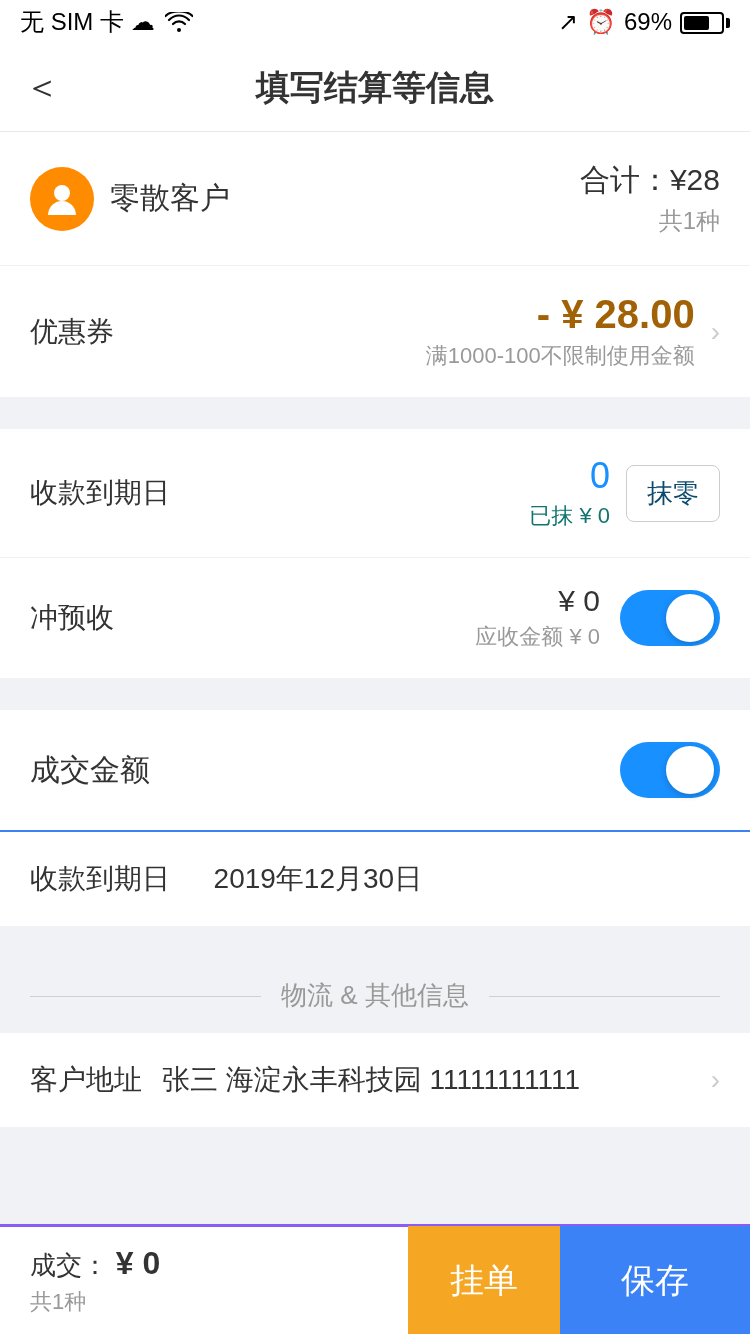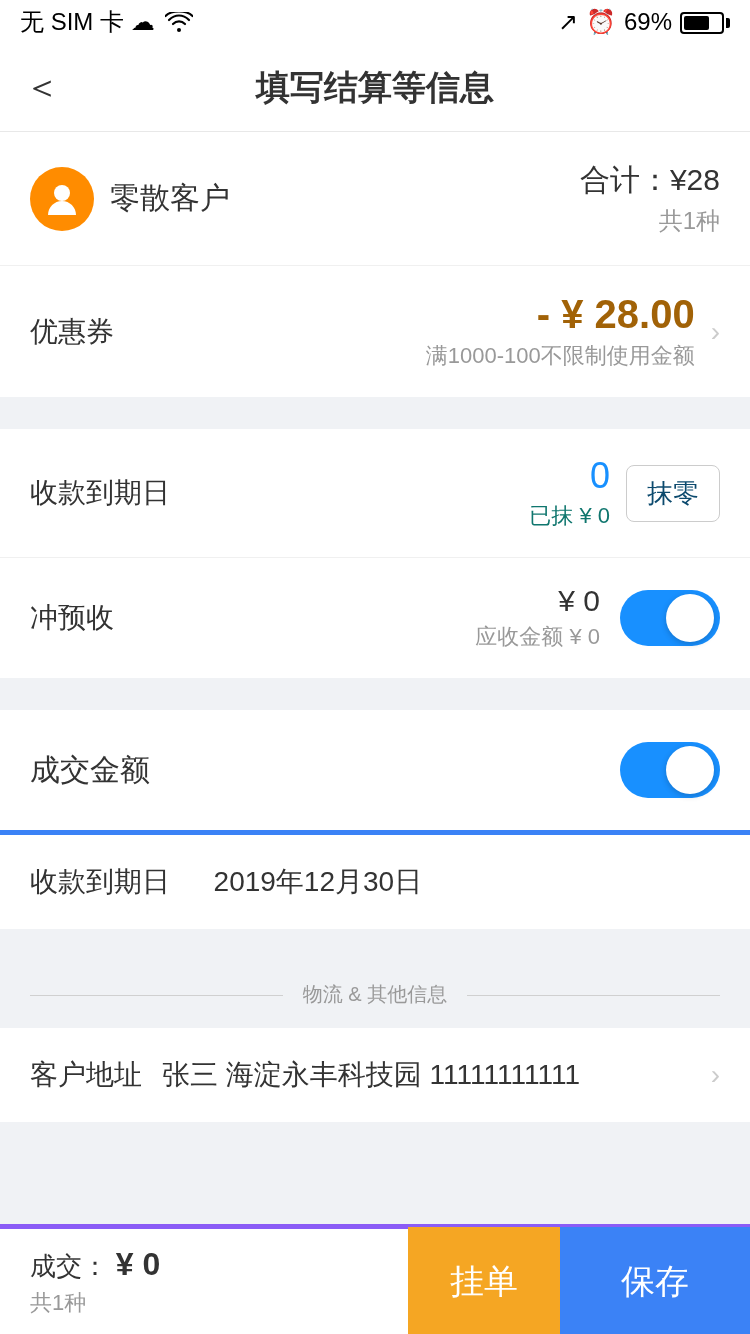--- a/index.html
+++ b/index.html
@@ -247,31 +247,31 @@
     }
     .credit-label {
       font-size: 30px;
       color: #333;
     }
 
     
     .due-date-row {
       padding: 28px 30px;
       background: #fff;
-      border-top: 5px solid #3b82f6;
+      border-top: 2px solid #3b82f6;
       font-size: 28px;
       color: #333;
     }
 
     
     .section-header {
       background: #f0f2f5;
       padding: 20px 30px;
       text-align: center;
-      font-size: 20px;
+      font-size: 26px;
       color: #999;
       position: relative;
     }
     .section-header-line {
       position: absolute;
       top: 50%;
       left: 30px;
       right: 30px;
       height: 1px;
       background: #d0d0d0;
@@ -306,21 +306,21 @@
     
     .bottom-bar {
       position: fixed;
       bottom: 0;
       left: 0;
       width: 750px;
       height: 110px;
       background: #fff;
       display: flex;
       align-items: center;
-      border-top: 5px solid #8b5cf6;
+      border-top: 3px solid #8b5cf6;
     }
     .bottom-info {
       flex: 1;
       padding: 0 30px;
     }
     .bottom-deal {
       font-size: 26px;
       color: #333;
     }
     .bottom-deal-amount {

